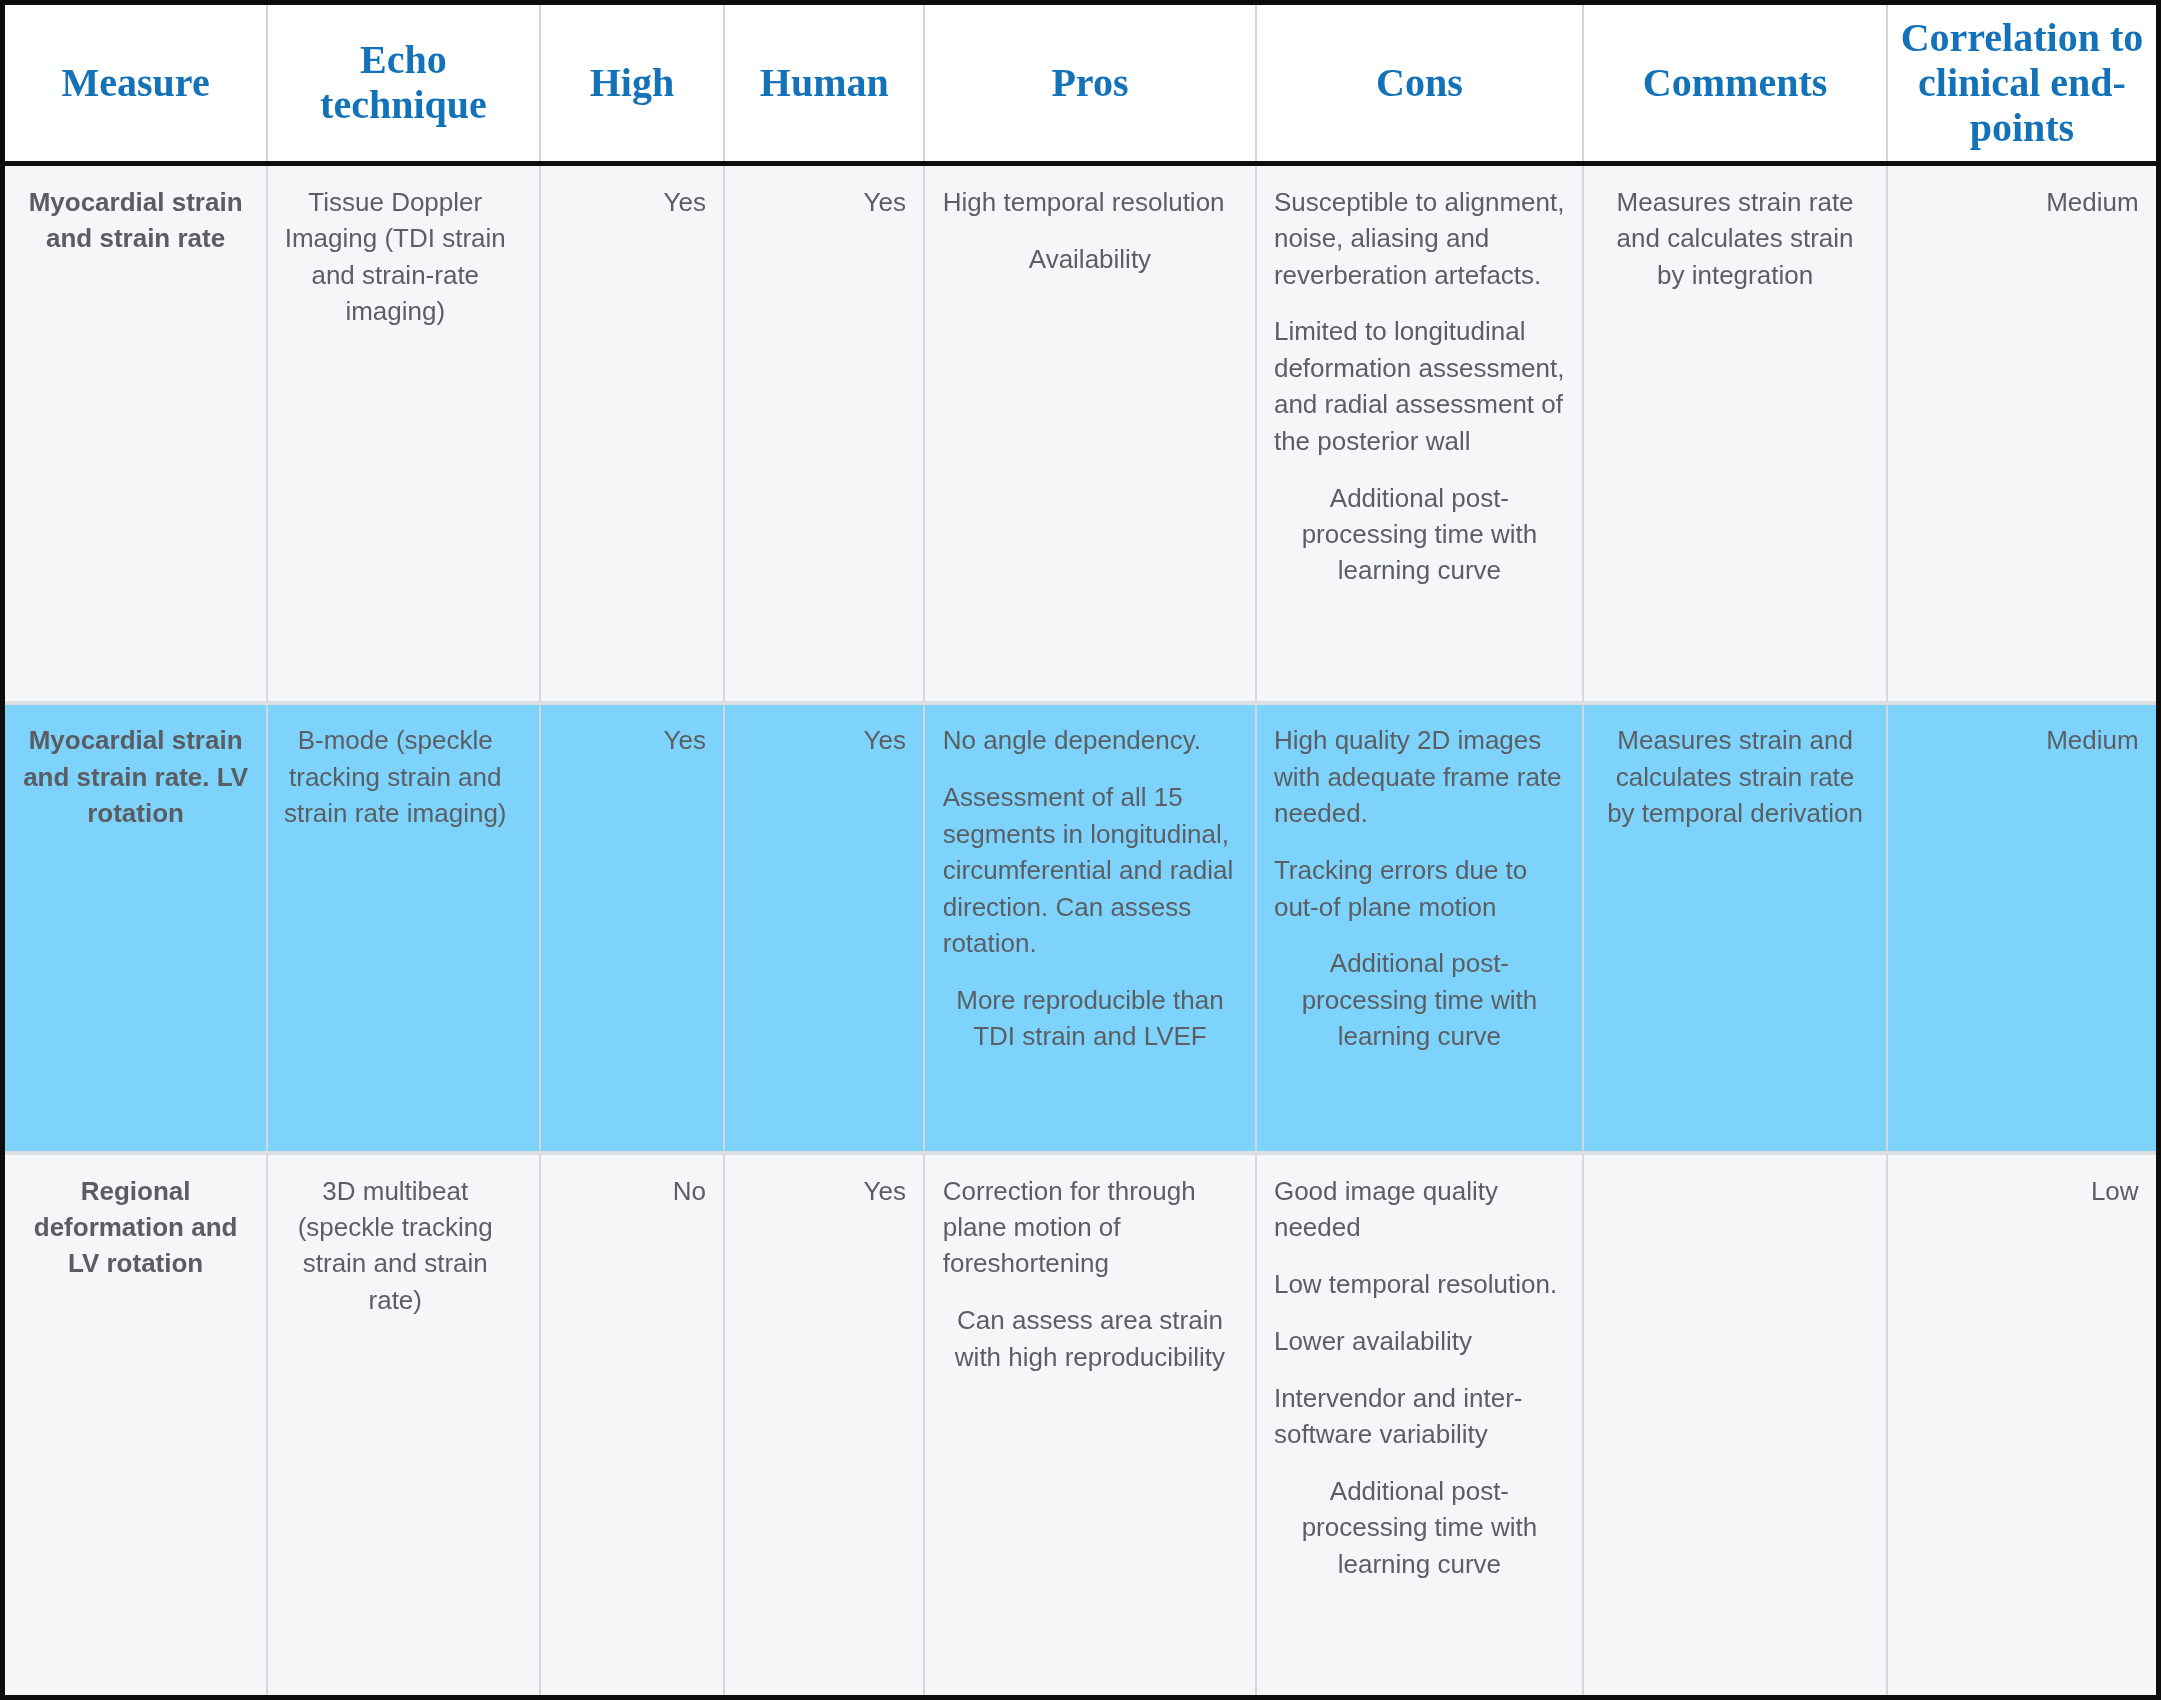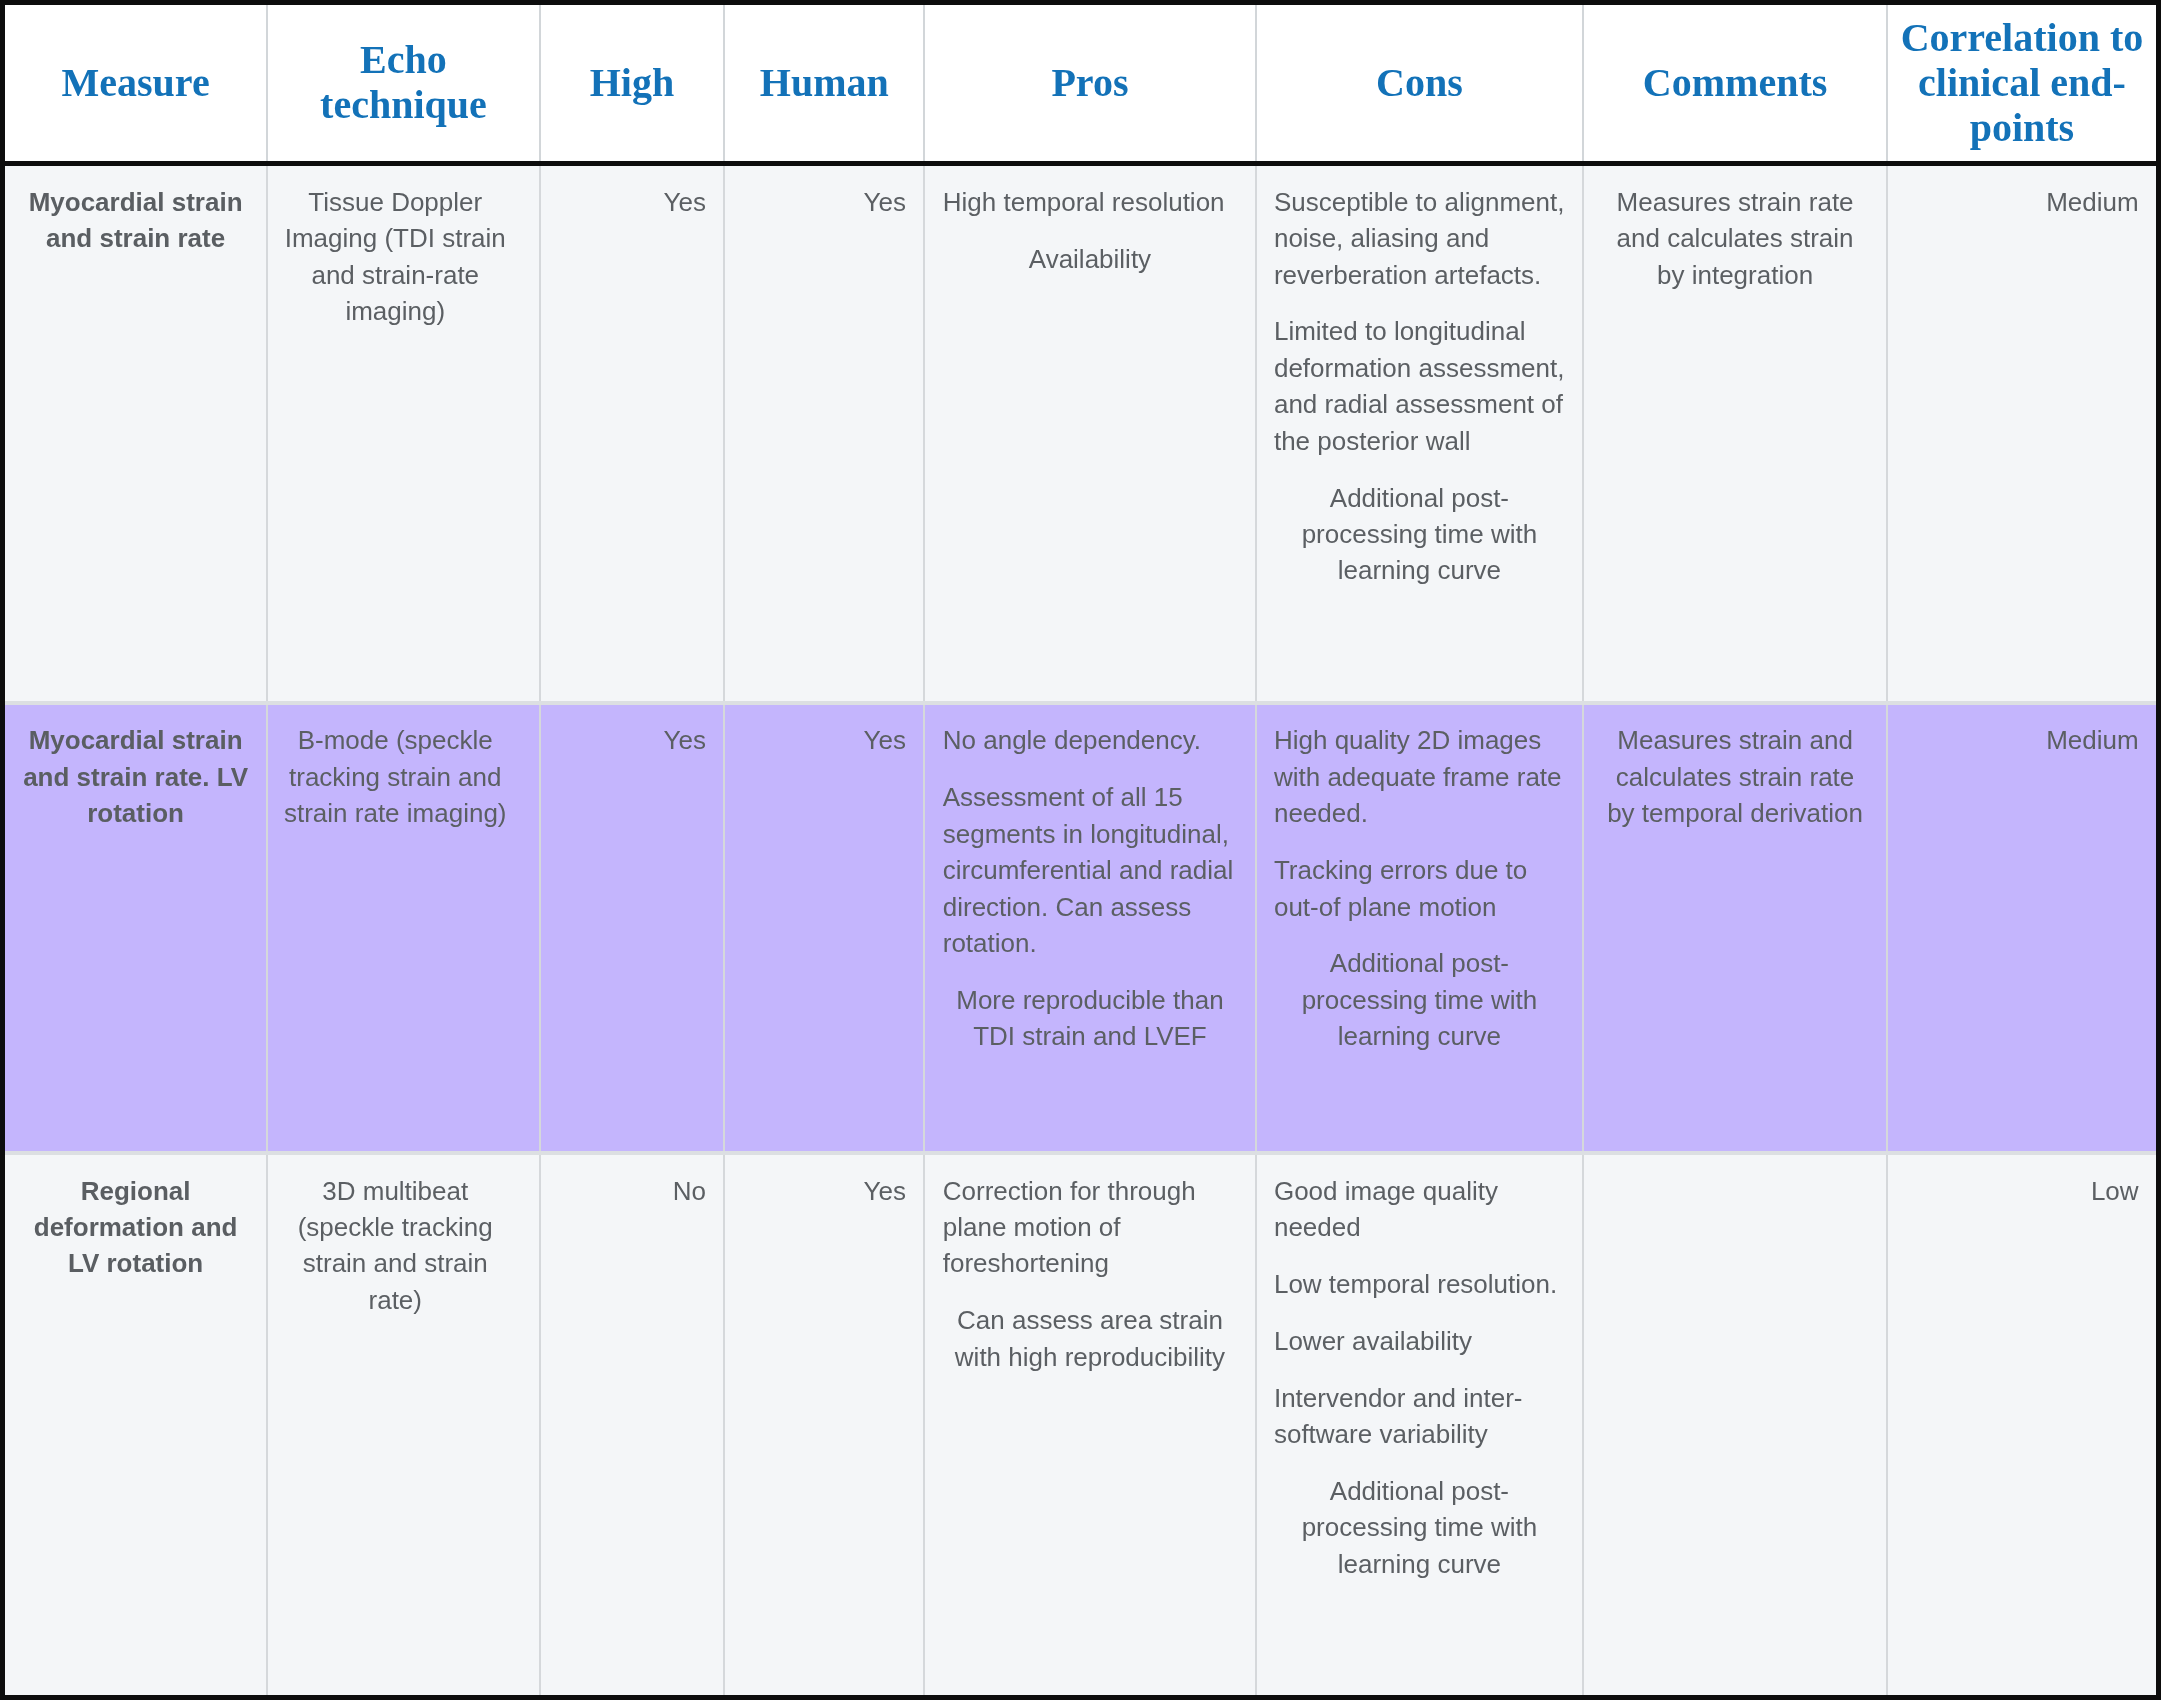--- a/index.html
+++ b/index.html
@@ -47,21 +47,21 @@
     vertical-align: middle;
     padding: 11px 8px;
     border-right: 2.4px solid #d2d6d9;
     border-bottom: 5.5px solid #0d0d0d;
     background: #ffffff;
   }
   th.col-head.last { border-right: none; }
 
   
   tbody tr.row-shade > td { background: #f4f6f8; }
-  tbody tr.row-plain > td { background: #c4b5fd; margin-left: 28px; }
+  tbody tr.row-plain > td { background: #7dd3fc; margin-left: 28px; }
 
   tbody tr.rule-below > td { border-bottom: 4px solid #dcdfe2; }
 
   td.cell {
     vertical-align: top;
     padding: 17.4px 17.4px 17.4px 17.4px;
     border-right: 2.4px solid #d5d8db;
     font-size: 26px;
     line-height: 1.40;
     color: #5b5f63;

